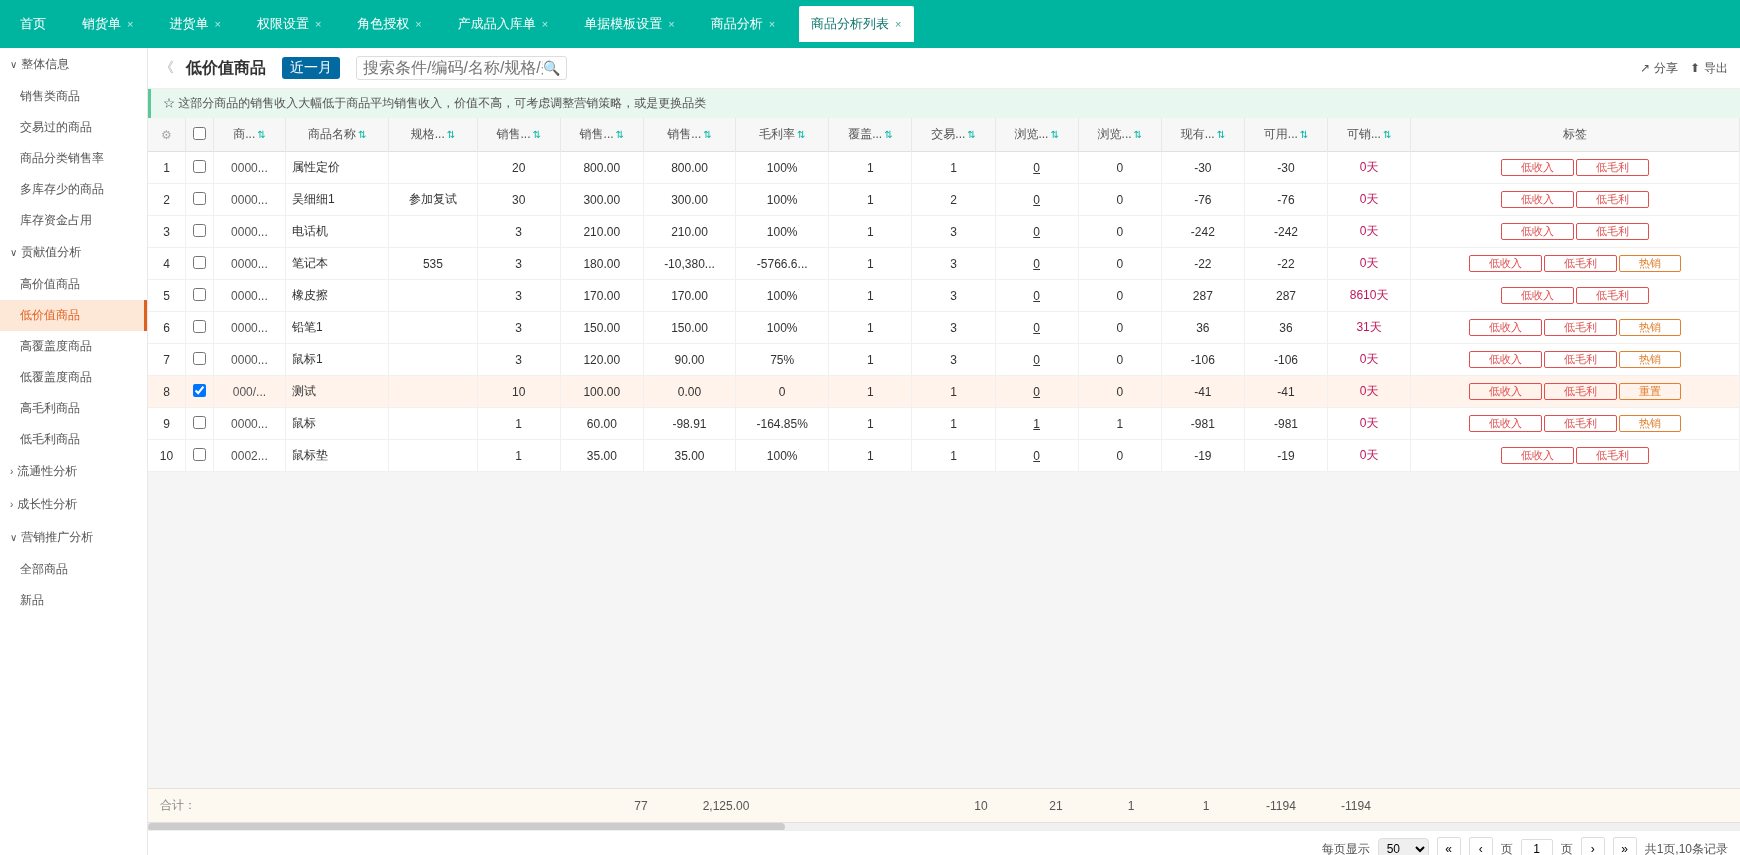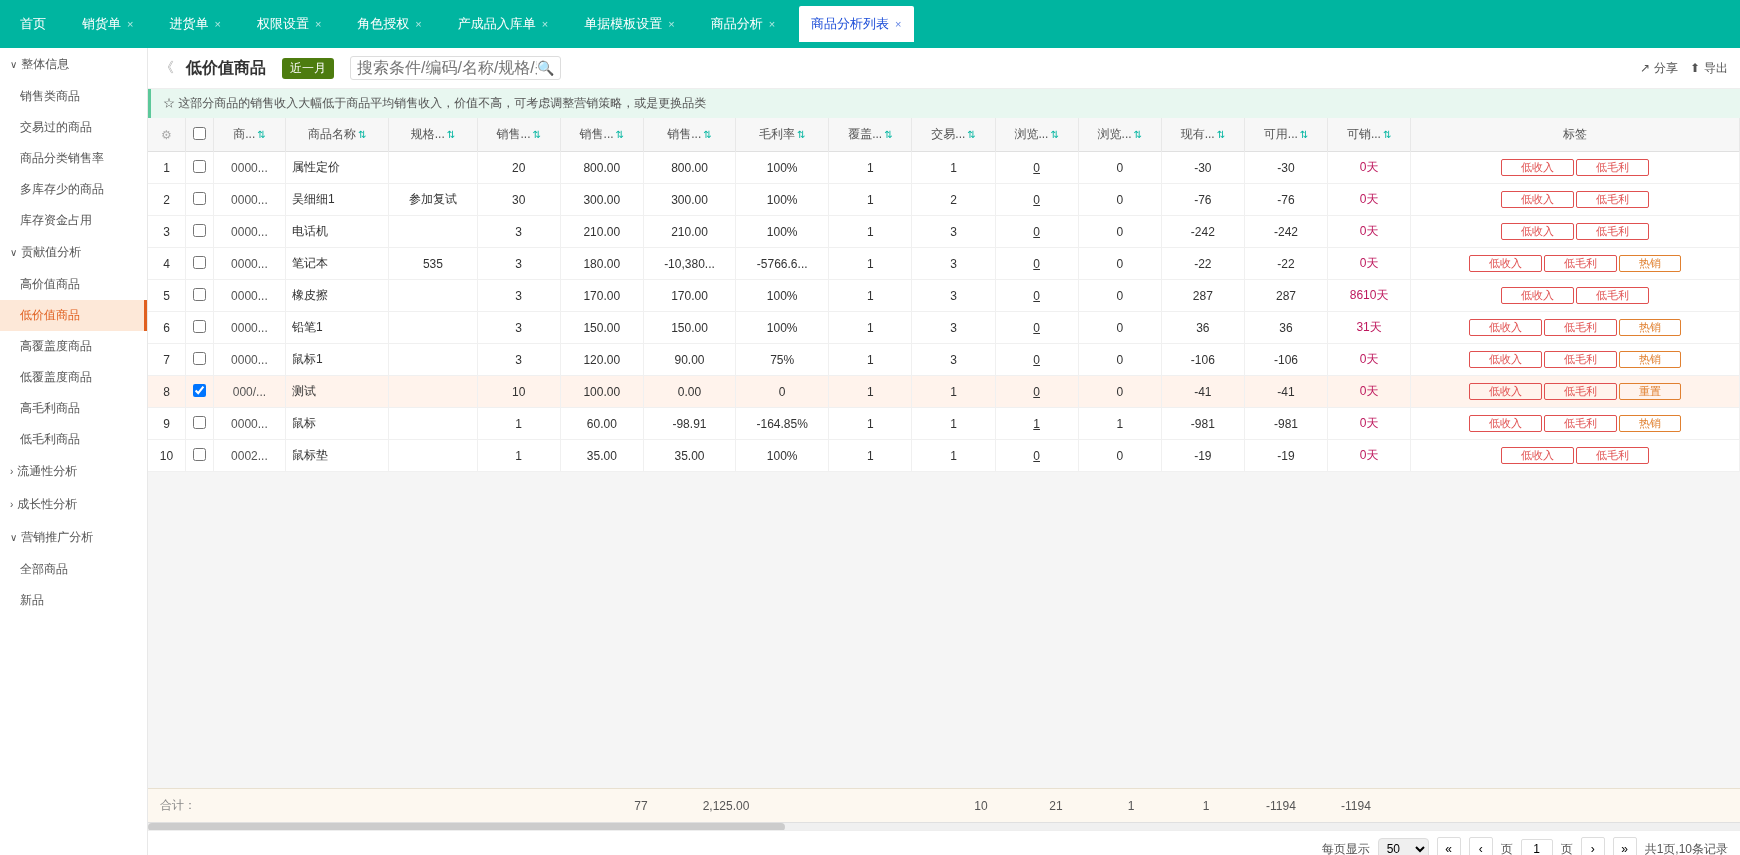--- a/index.html
+++ b/index.html
@@ -17,21 +17,21 @@
     .nav-item {
       color: #fff;
       padding: 0 12px;
       height: 36px;
       display: flex;
       align-items: center;
       cursor: pointer;
       font-size: 13px;
       white-space: nowrap;
     }
-    .nav-item.active { background: #fff; color: #1d4ed8; border-radius: 2px 2px 0 0; }
+    .nav-item.active { background: #fff; color: #0f766e; border-radius: 2px 2px 0 0; }
     .nav-item .close-x { margin-left: 6px; font-size: 11px; opacity: 0.7; }
 
     
     .main-layout {
       display: flex;
       height: calc(100vh - 36px);
     }
 
     
     .sidebar {
@@ -82,26 +82,26 @@
       font-size: 14px;
       margin-right: 4px;
     }
     .page-title {
       font-size: 16px;
       font-weight: bold;
       color: #333;
       margin-right: 8px;
     }
     .time-filter-btn {
-      background: #4d7c0f;
+      background: #0369a1;
       color: #fff;
       border: none;
       border-radius: 3px;
       padding: 2px 8px;
-      font-size: 12px;
+      font-size: 14px;
       cursor: pointer;
     }
     .search-box {
       display: flex;
       align-items: center;
       border: 1px solid #ddd;
       border-radius: 3px;
       padding: 2px 6px;
       margin-left: 8px;
       background: #fff;

